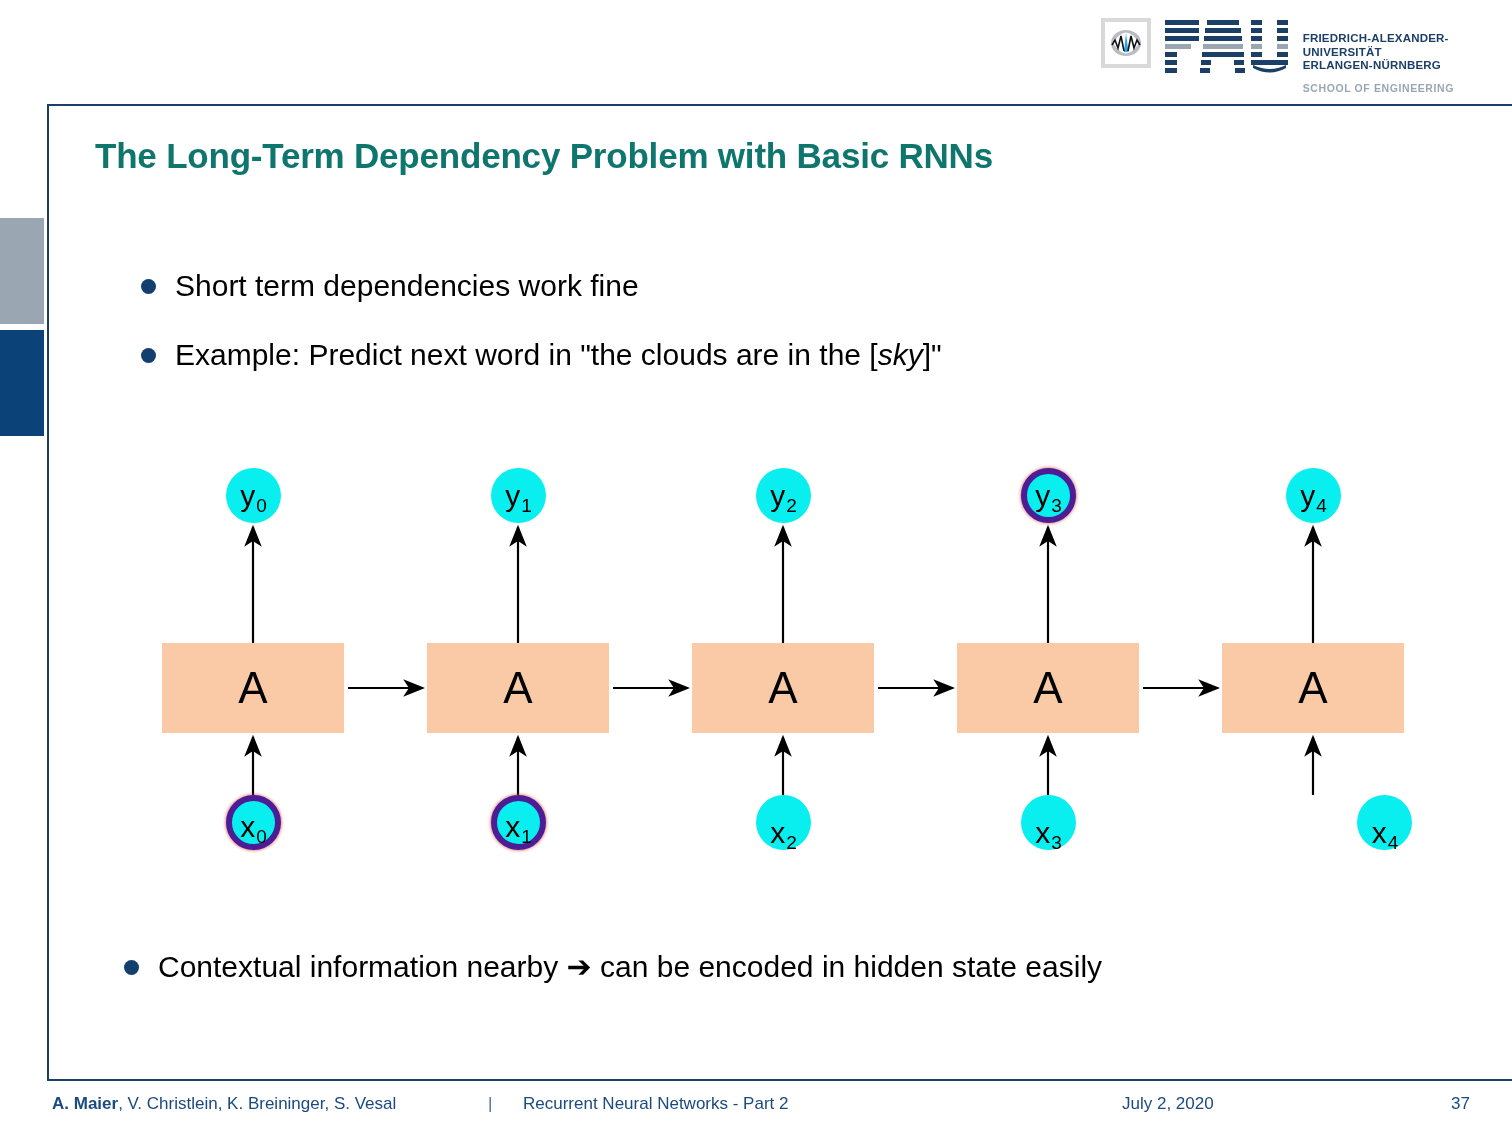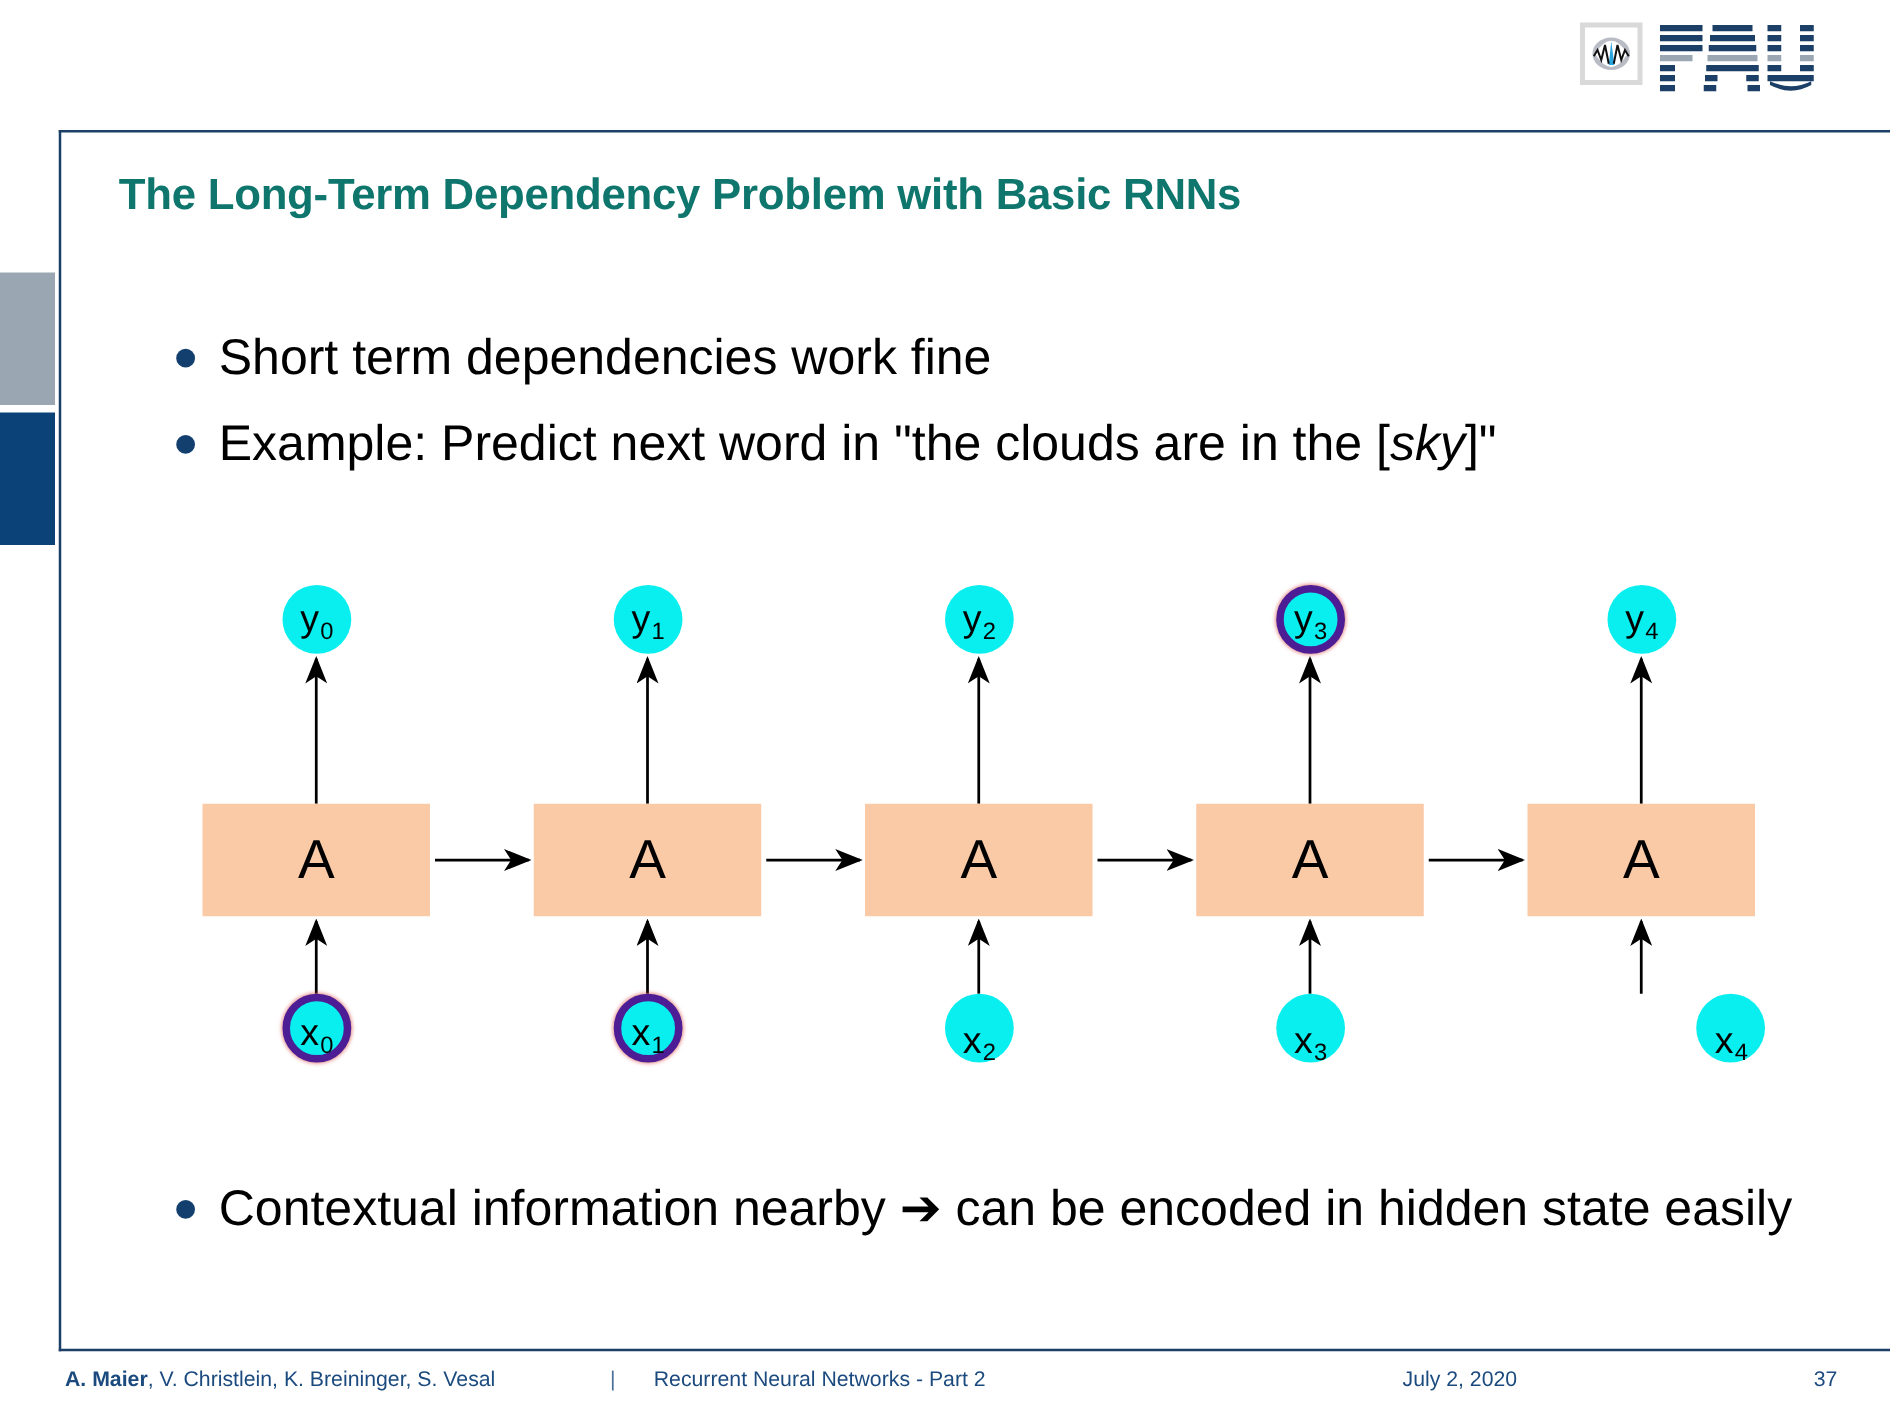--- a/index.html
+++ b/index.html
@@ -125,29 +125,29 @@
   }
   .bullet .dot {
     width: 15px;
     height: 15px;
     border-radius: 50%;
     background: #123f6d;
     flex: none;
     margin-top: 12px;
   }
   .bullet .btext {
-    font-size: 40px;
+    font-size: 30px;
     color: #000000;
     line-height: 38px;
     white-space: nowrap;
   }
   .bullet .btext i { }
   #bullet-1 { left: 141px; top: 267px; }
   #bullet-2 { left: 141px; top: 336px; }
-  #bullet-3 { left: 141px; top: 948px; }
+  #bullet-3 { left: 124px; top: 948px; }
 
   
   .diagram {
     position: absolute;
     left: 0;
     top: 0;
     width: 1512px;
     height: 1134px;
     pointer-events: none;
   }
@@ -249,20 +249,26 @@
         <rect x="86" y="18" width="11" height="5"></rect>
           <rect x="112" y="18" width="11" height="5"></rect>
         <rect x="86" y="26" width="11" height="5" fill="#9aa7b2"></rect>
           <rect x="112" y="26" width="11" height="5" fill="#9aa7b2"></rect>
         <rect x="86" y="34" width="11" height="5"></rect>
           <rect x="112" y="34" width="11" height="5"></rect>
         <path d="M86 42 h37 v5 h-37 z"></path>
         <path d="M88 50 q17 9 33 0 v-3 q-16 8 -33 0 z"></path>
       </g>
     </svg>
+    <div class="fau-text-col">
+      <div class="fau-name">FRIEDRICH-ALEXANDER-</div>
+      <div class="fau-name">UNIVERSITÄT</div>
+      <div class="fau-name">ERLANGEN-NÜRNBERG</div>
+      <div class="fau-school">SCHOOL OF ENGINEERING</div>
+    </div>
   </div>
 </div>
 
 <div class="slide-frame"></div>
 
 <div class="accent-bar accent-gray"></div>
 <div class="accent-bar accent-blue"></div>
 
 <div class="slide-title">The Long-Term Dependency Problem with Basic RNNs</div>
 

